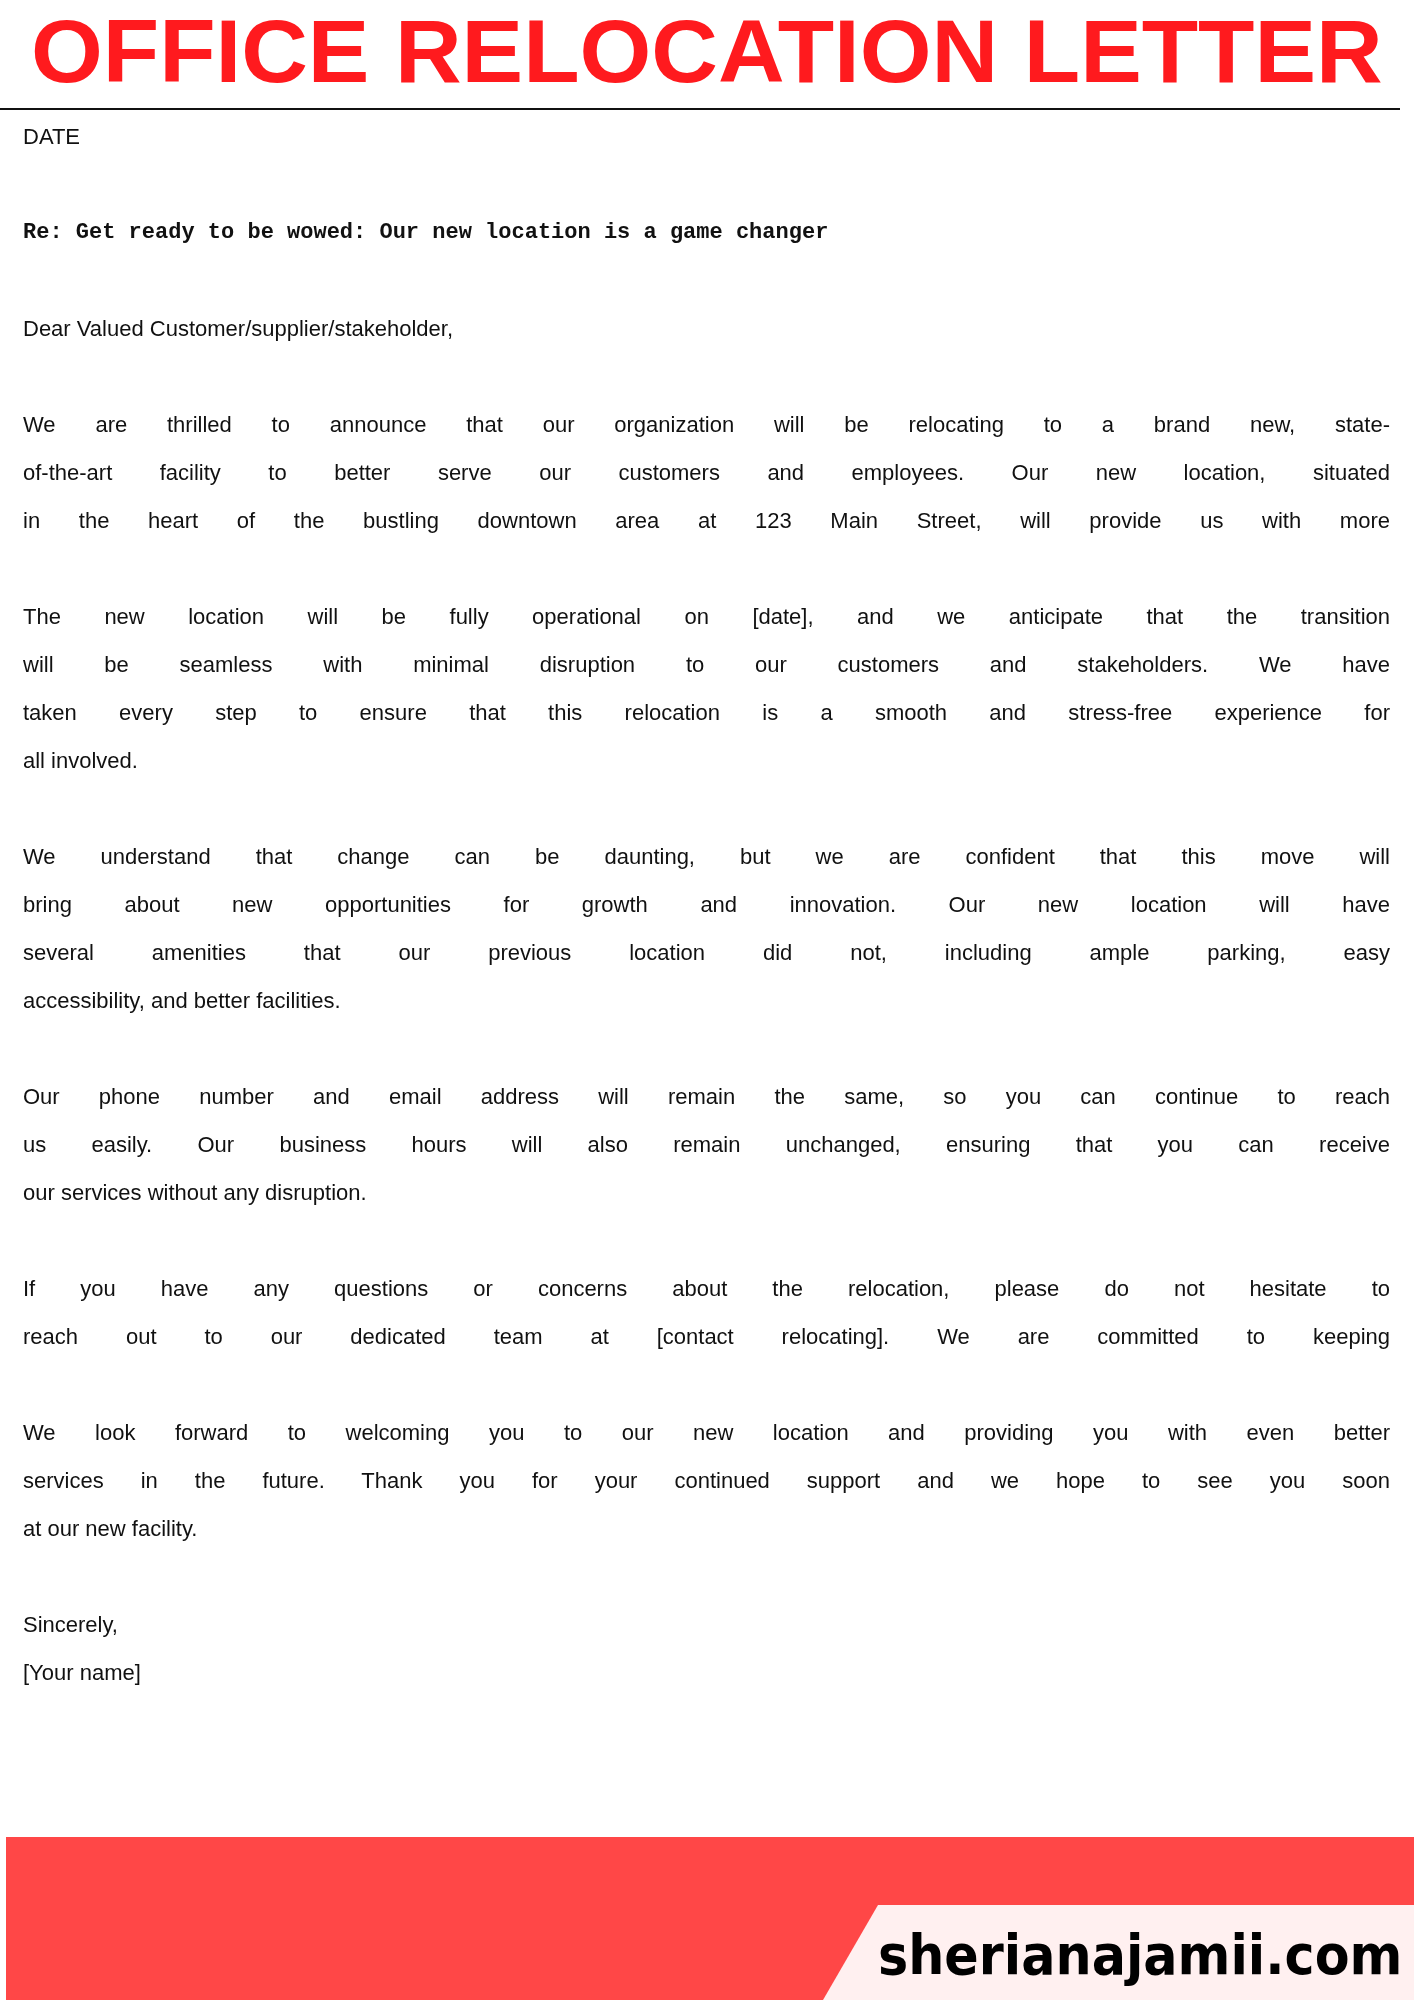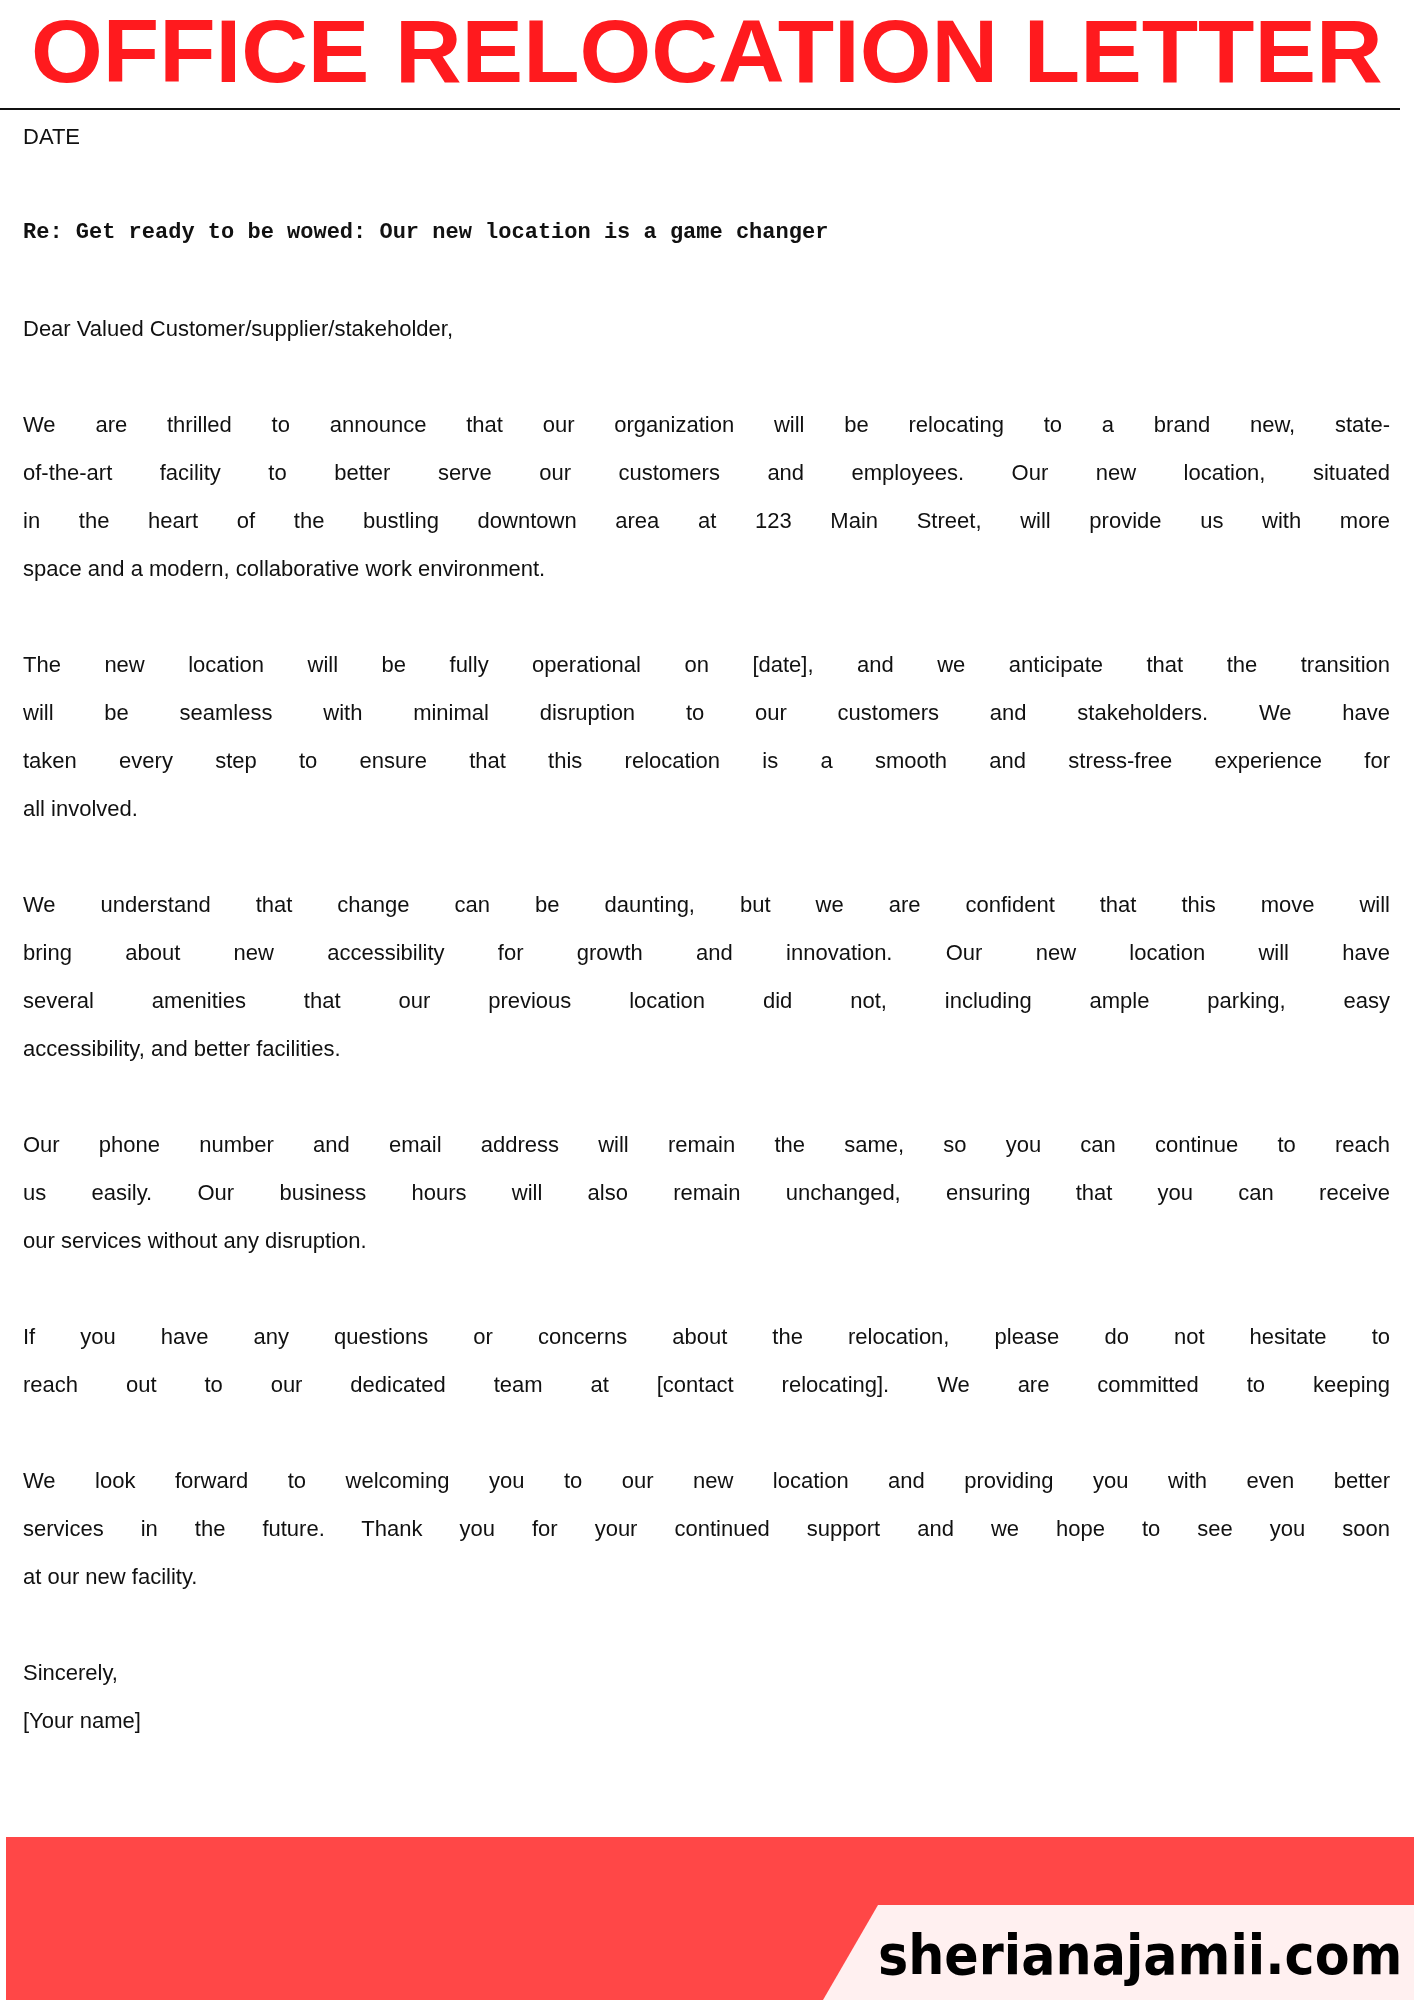--- a/index.html
+++ b/index.html
@@ -67,35 +67,34 @@
     <div class="blank"></div>
     <div class="line bold">Re: Get ready to be wowed: Our new location is a game changer</div>
     <div class="blank"></div>
     <div class="line">Dear Valued Customer/supplier/stakeholder,</div>
     <div class="blank"></div>
 
     <div>
       <div class="line just">We are thrilled to announce that our organization will be relocating to a brand new, state-</div>
       <div class="line just">of-the-art facility to better serve our customers and employees. Our new location, situated</div>
       <div class="line just">in the heart of the bustling downtown area at 123 Main Street, will provide us with more</div>
-      <div class="line">space and a modern, collaborative work environment.</div>
     </div>
     <div class="blank"></div>
 
     <div>
       <div class="line just">The new location will be fully operational on [date], and we anticipate that the transition</div>
       <div class="line just">will be seamless with minimal disruption to our customers and stakeholders. We have</div>
       <div class="line just">taken every step to ensure that this relocation is a smooth and stress-free experience for</div>
       <div class="line">all involved.</div>
     </div>
     <div class="blank"></div>
 
     <div>
       <div class="line just">We understand that change can be daunting, but we are confident that this move will</div>
-      <div class="line just">bring about new accessibility for growth and innovation. Our new location will have</div>
+      <div class="line just">bring about new opportunities for growth and innovation. Our new location will have</div>
       <div class="line just">several amenities that our previous location did not, including ample parking, easy</div>
       <div class="line">accessibility, and better facilities.</div>
     </div>
     <div class="blank"></div>
 
     <div>
       <div class="line just">Our phone number and email address will remain the same, so you can continue to reach</div>
       <div class="line just">us easily. Our business hours will also remain unchanged, ensuring that you can receive</div>
       <div class="line">our services without any disruption.</div>
     </div>

